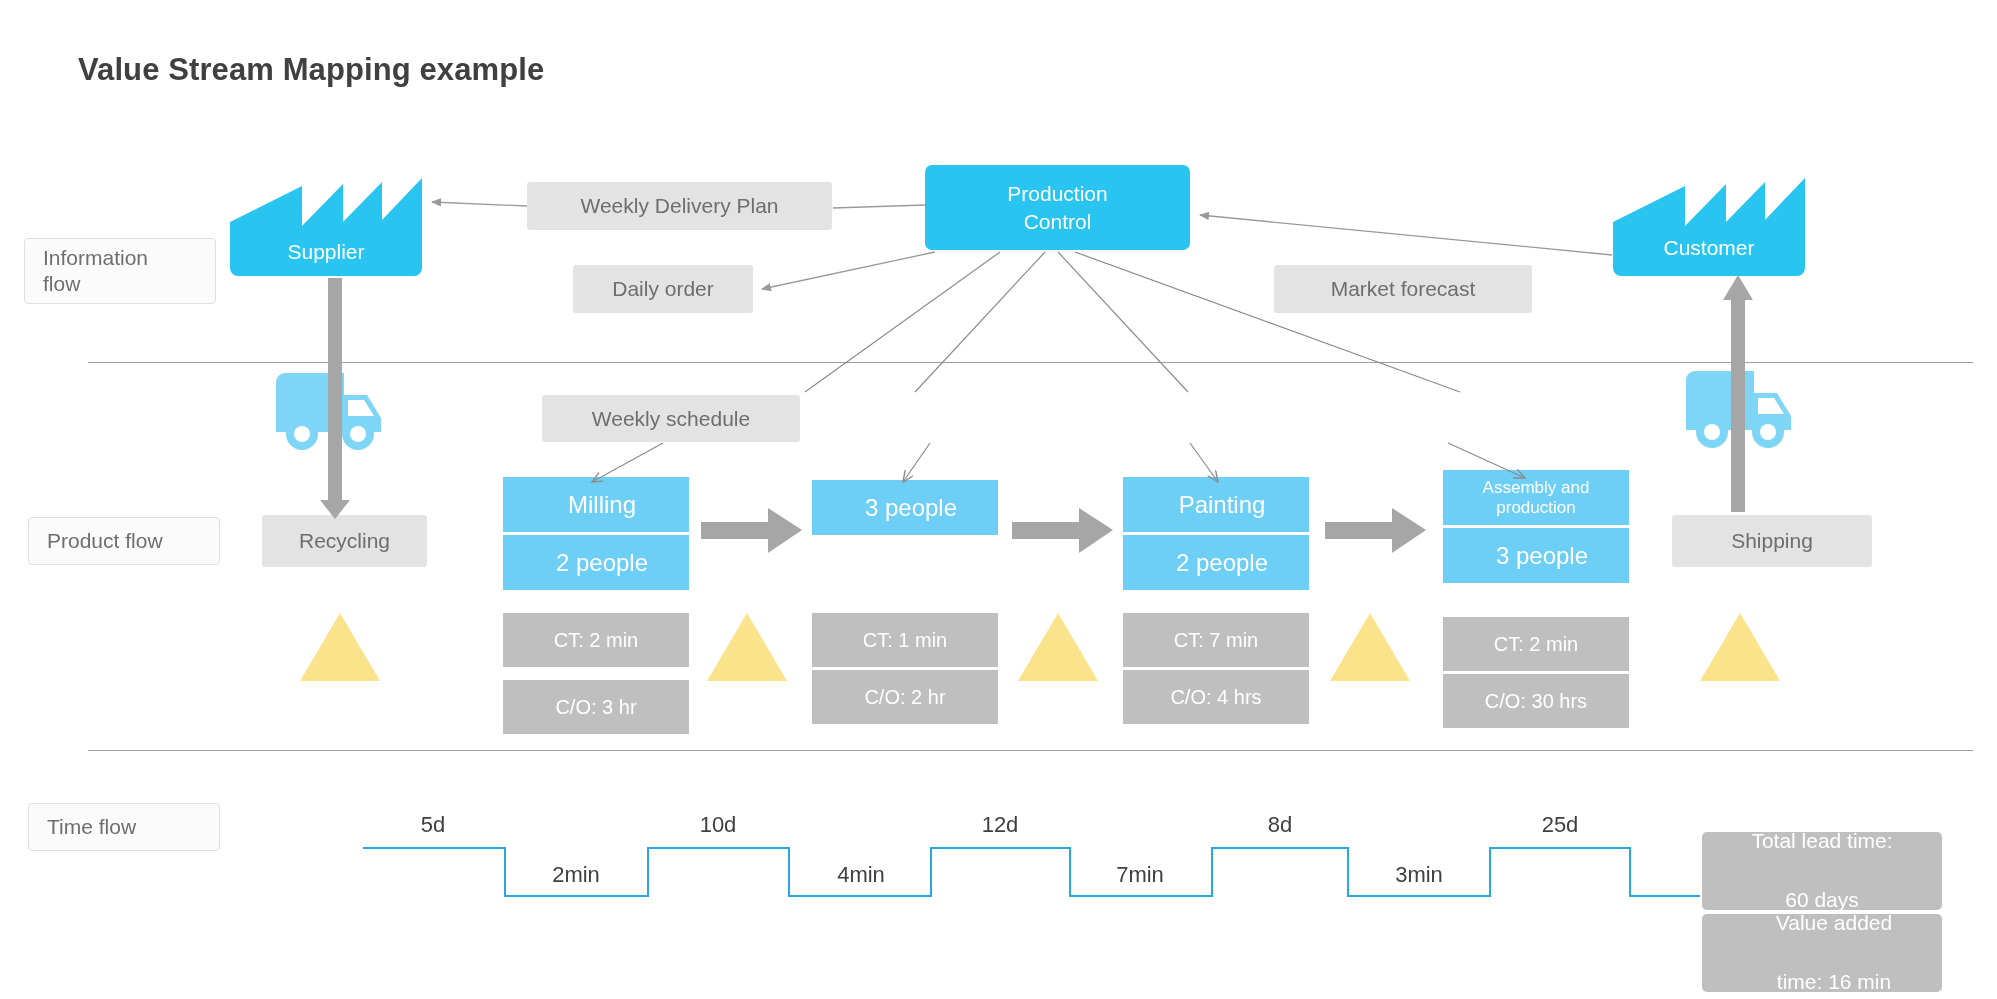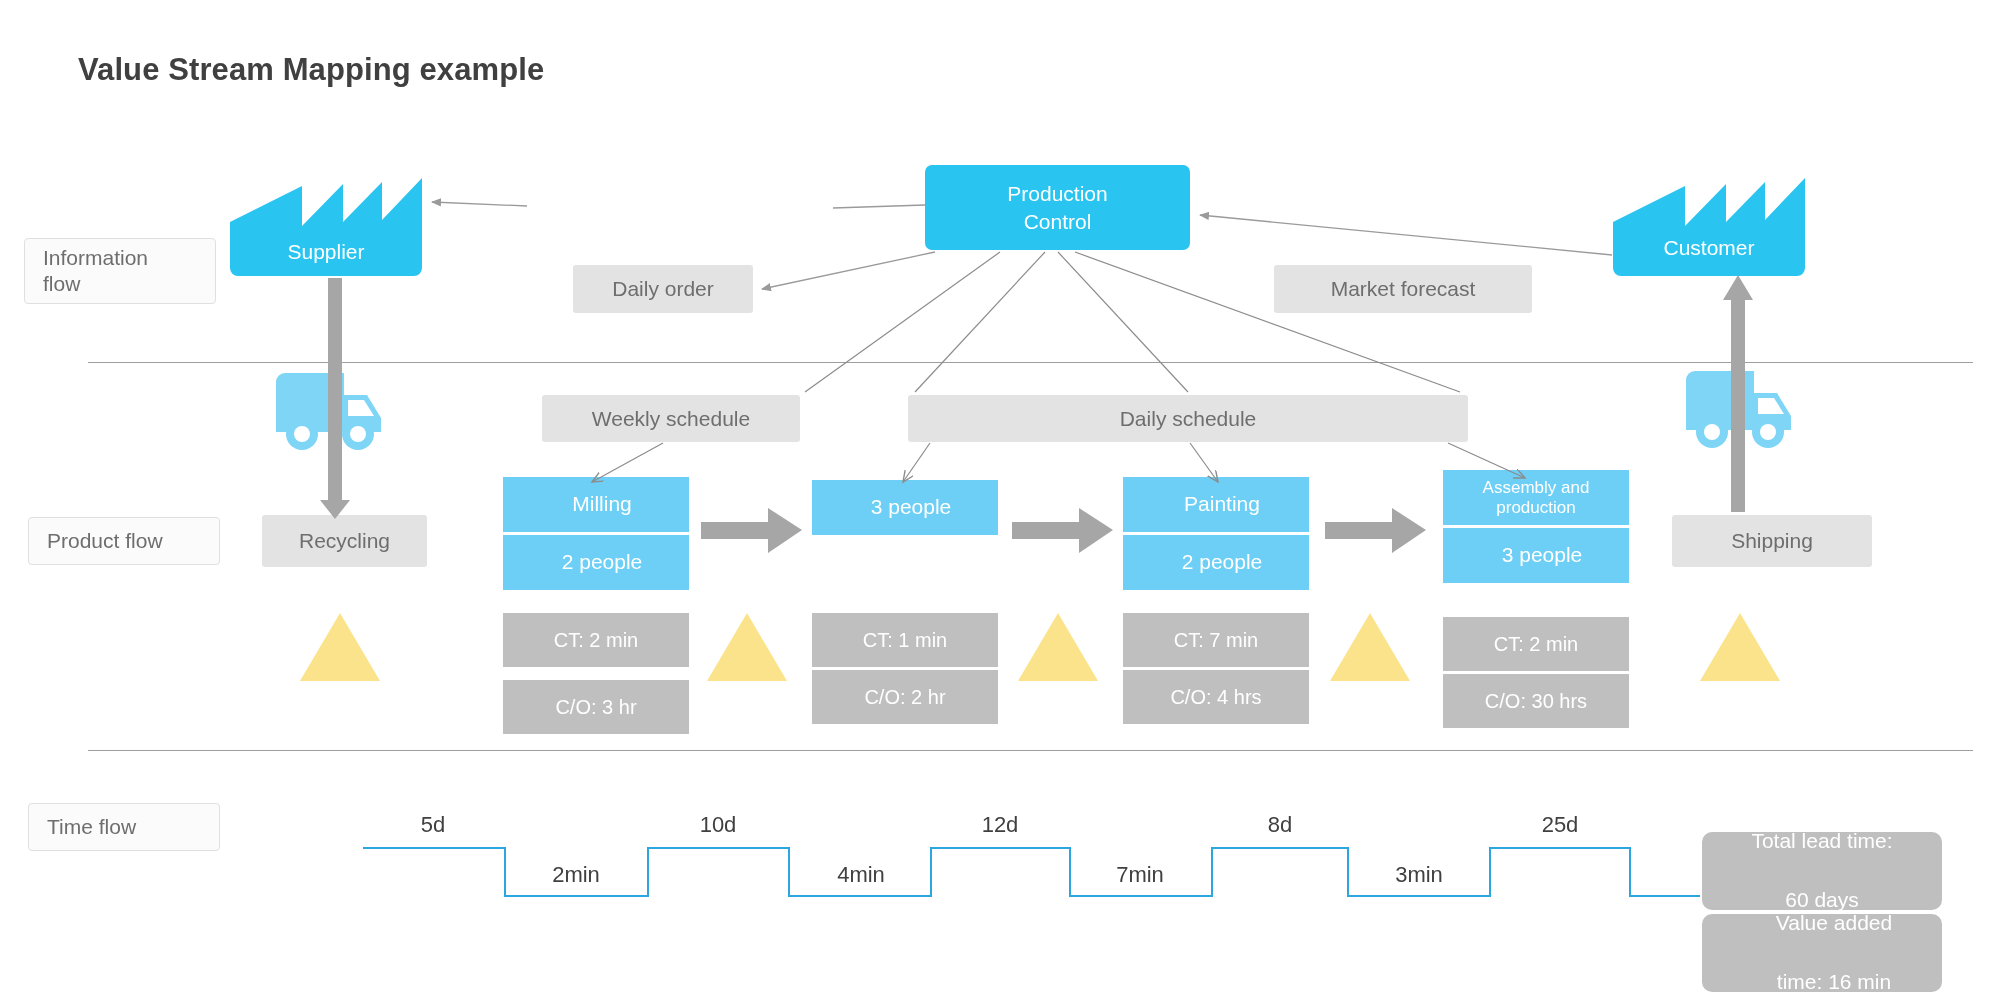--- a/index.html
+++ b/index.html
@@ -90,21 +90,21 @@
   }
 
   
   .proc-title, .proc-people {
     background: #6dcff6;
     color: #ffffff;
     display: flex;
     align-items: center;
     justify-content: center;
     text-align: center;
-    font-size: 21px;
+    font-size: 24px;
     box-sizing: border-box;
     line-height: 1.15;
     padding-left: 12px;
   }
   .proc-title.small { font-size: 17px; }
 
   .data-box {
     background: #bfbfbf;
     color: #ffffff;
     display: flex;
@@ -126,21 +126,21 @@
 
   
   .ladder-text {
     color: #404040;
     font-size: 22px;
     text-align: center;
     position: absolute;
   }
   .summary-box {
     background: #bfbfbf;
-    border-radius: 10px;
+    border-radius: 5px;
     color: #ffffff;
     font-size: 21px;
     display: flex;
     align-items: center;
     justify-content: center;
     text-align: center;
     line-height: 1.28;
     box-sizing: border-box;
     gap: 32px;
   }
@@ -188,36 +188,36 @@
     <span>Control</span>
   </div>
 
   <div class="abs" style="left:1613px; top:178px; width:192px; height:98px;">
     <svg class="factory" width="192" height="98" viewBox="0 0 192 98">
       <path d="M0,44 L0,90 a8,8 0 0 0 8,8 L184,98 a8,8 0 0 0 8,-8 L192,0 L152,42 L152,4 L113,44 L113,6 L72,48 L72,8 Z" fill="#29c5f0"></path>
     </svg>
     <div class="factory-label" style="top:58px;">Customer</div>
   </div>
 
+  <div class="abs info-box" style="left:527px; top:182px; width:305px; height:48px;">
+    <span>Weekly Delivery Plan</span>
+  </div>
 
   <div class="abs info-box" style="left:1274px; top:265px; width:258px; height:48px;">
     <span>Market forecast</span>
   </div>
 
   <div class="abs info-box" style="left:573px; top:265px; width:180px; height:48px;">
     <span>Daily order</span>
   </div>
 
   <div class="abs info-box" style="left:542px; top:395px; width:258px; height:47px;">
     <span>Weekly schedule</span>
   </div>
 
-  <div class="abs info-box" style="left:908px; top:395px; width:560px; height:47px;">
-    <span>Daily schedule</span>
-  </div>
 
   <div class="abs" style="left:272px; top:370px; width:112px; height:92px;">
     <svg width="112" height="92" viewBox="0 0 112 92">
       <path d="M4,12 a9,9 0 0 1 9,-9 L72,3 a0,0 0 0 1 0,0 L72,62 L4,62 Z" fill="#7ed5f5"></path>
       <path d="M72,25 L95,25 L109,48 L109,62 L72,62 Z" fill="#7ed5f5"></path>
       <path d="M76,30 L92,30 L102,46 L76,46 Z" fill="#ffffff"></path>
       <circle cx="30" cy="64" r="16" fill="#7ed5f5"></circle>
       <circle cx="30" cy="64" r="8" fill="#ffffff"></circle>
       <circle cx="86" cy="64" r="16" fill="#7ed5f5"></circle>
       <circle cx="86" cy="64" r="8" fill="#ffffff"></circle>

